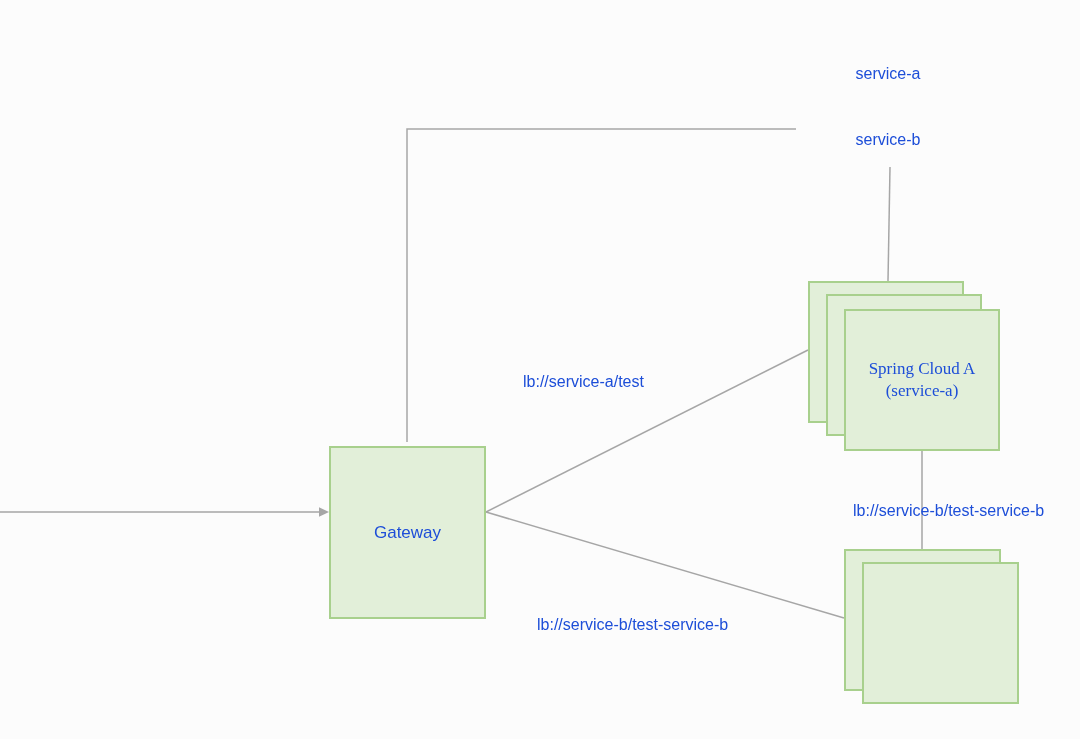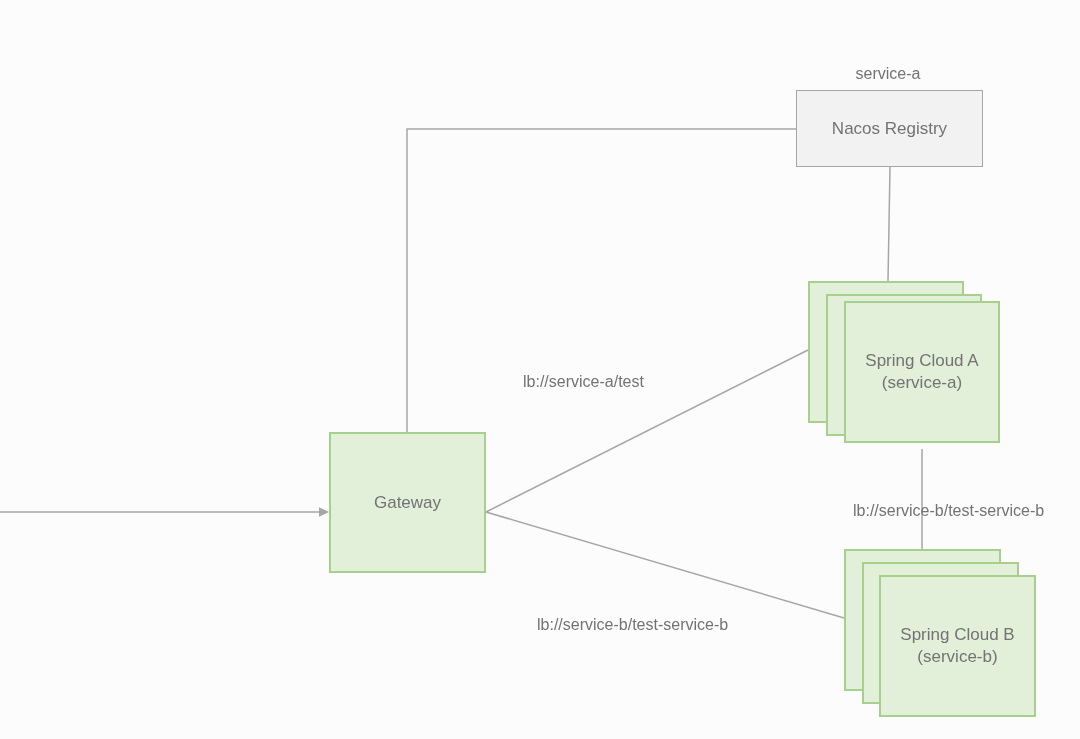--- a/index.html
+++ b/index.html
@@ -2,21 +2,21 @@
 <html><head>
 <meta charset="utf-8">
 <style>
   html, body { margin: 0; padding: 0; background: #ffffff; }
   .canvas {
     position: relative;
     width: 1080px;
     height: 739px;
     background: #fcfcfc;
     font-family: "Liberation Sans", sans-serif;
-    color: #737373;
+    color: #1d4ed8;
     overflow: hidden;
   }
   svg.edges {
     position: absolute;
     left: 0; top: 0;
   }
   svg.edges line, svg.edges polyline {
     stroke: #a6a6a6;
     stroke-width: 1.5;
     fill: none;
@@ -56,25 +56,25 @@
   }
   .edge-label {
     position: absolute;
     font-size: 16px;
     line-height: 22px;
     white-space: pre;
   }
   .multiline span { display: block; }
   
   #nacos      { left: 796px; top: 90px;  width: 187px; height: 77px; }
-  #gateway    { left: 329px; top: 432px; width: 157px; height: 141px; }
+  #gateway    { left: 329px; top: 446px; width: 157px; height: 173px; }
   #stack-a    { left: 808px; top: 281px; width: 194px; height: 170px; }
   #stack-a .l1 { left: 0;    top: 0;    width: 156px; height: 142px; }
   #stack-a .l2 { left: 18px; top: 13px; width: 156px; height: 142px; }
-  #stack-a .l3 { left: 36px; top: 20px; width: 156px; height: 142px; }
+  #stack-a .l3 { left: 36px; top: 28px; width: 156px; height: 142px; font-family: Liberation Serif, serif; }
   #stack-b    { left: 844px; top: 549px; width: 194px; height: 170px; }
   #stack-b .l1 { left: 0;    top: 0;    width: 157px; height: 142px; }
   #stack-b .l2 { left: 18px; top: 13px; width: 157px; height: 142px; }
   #stack-b .l3 { left: 35px; top: 26px; width: 157px; height: 142px; }
   #top-label      { left: 818px; top: 19px; width: 140px; text-align: center; }
   #request-urls   { left: 2px;  top: 447px; line-height: 23px; }
   #label-lb-a     { left: 523px; top: 371px; }
   #label-lb-b-mid { left: 853px; top: 500px; }
   #label-lb-b-bot { left: 537px; top: 614px; }
 </style>
@@ -97,44 +97,37 @@
     <line x1="486" y1="512" x2="844" y2="618"></line>
 
     <line x1="922" y1="449" x2="922" y2="549"></line>
   </svg>
 
   <div id="top-label" class="edge-label multiline">
     <span>service-a</span>
     <span>service-b</span>
   </div>
 
-  <div id="nacos" class="node node-gray">
-    <span>Nacos Registry</span>
-  </div>
 
   <div id="gateway" class="node node-green">
     <span>Gateway</span>
   </div>
 
   <div id="stack-a" class="stack">
     <div class="layer l1"></div>
     <div class="layer l2"></div>
     <div class="layer l3 layer-front">
       <span>Spring Cloud A</span>
       <span>(service-a)</span>
     </div>
   </div>
 
   <div id="stack-b" class="stack">
     <div class="layer l1"></div>
     <div class="layer l2"></div>
-    <div class="layer l3 layer-front">
-      <span>Spring Cloud B</span>
-      <span>(service-b)</span>
-    </div>
   </div>
 
 
   <div id="label-lb-a" class="edge-label">lb://service-a/test</div>
   <div id="label-lb-b-mid" class="edge-label">lb://service-b/test-service-b</div>
   <div id="label-lb-b-bot" class="edge-label">lb://service-b/test-service-b</div>
 
 </div>
 
 </body></html>

